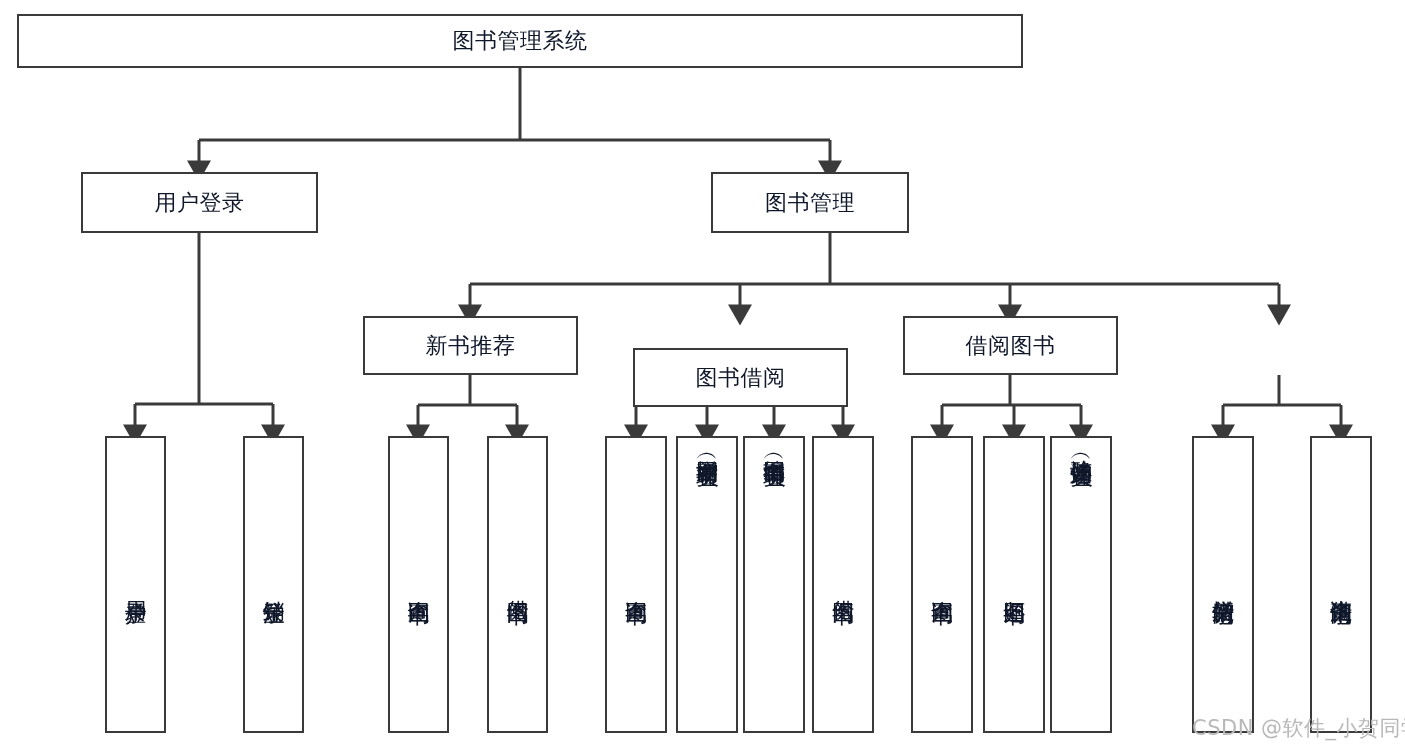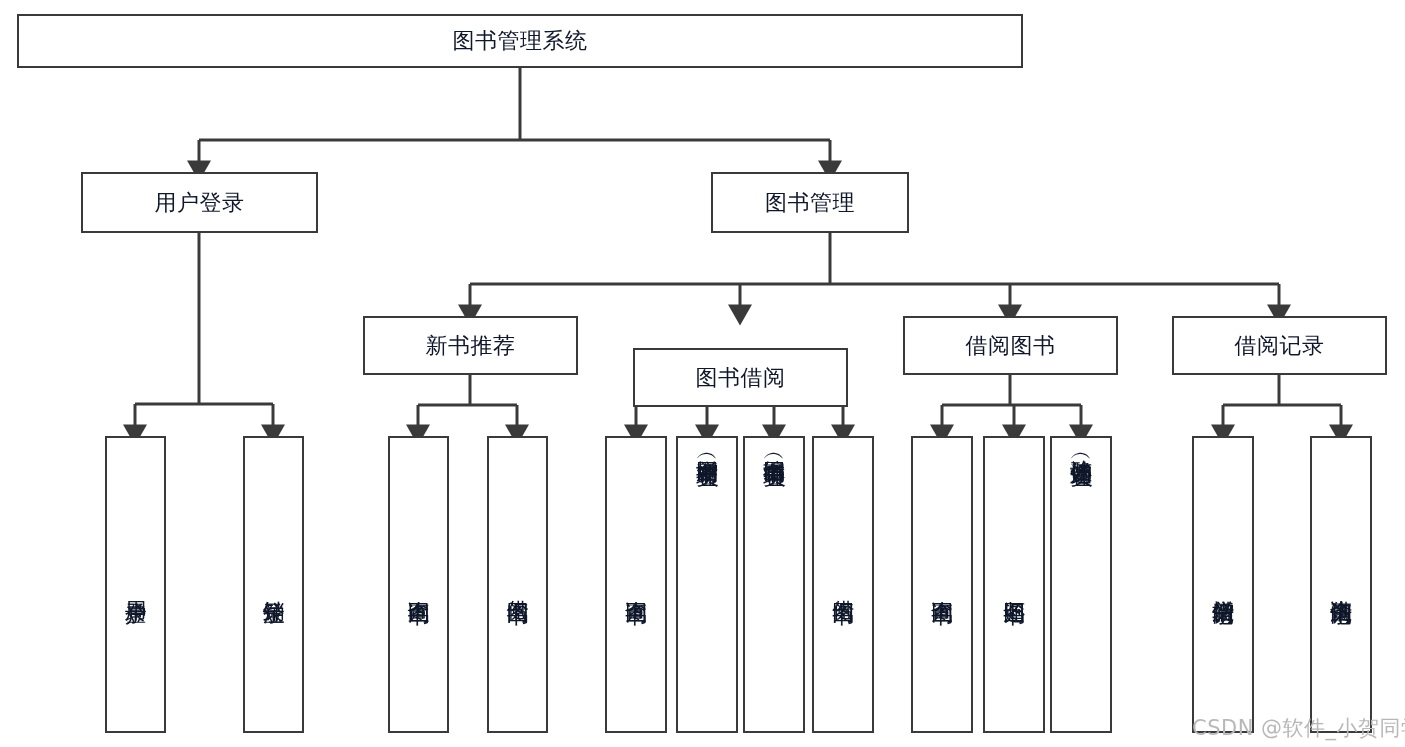--- a/index.html
+++ b/index.html
@@ -151,23 +151,20 @@
   </div>
 
   <div class="node horiz" style="left:633px; top:316px; width:215px; height:59px;margin-top:32px;">
     <span class="node-label">图书借阅</span>
   </div>
 
   <div class="node horiz" style="left:903px; top:316px; width:215px; height:59px;">
     <span class="node-label">借阅图书</span>
   </div>
 
-  <div class="node horiz" style="left:1172px; top:316px; width:215px; height:59px;">
-    <span class="node-label">借阅记录</span>
-  </div>
 
   <div class="node vert vcenter" style="left:105px; top:436px; width:61px; height:297px;">
     <span class="node-label">用户登录</span>
   </div>
 
   <div class="node vert vcenter" style="left:243px; top:436px; width:61px; height:297px;">
     <span class="node-label">注销登录</span>
   </div>
 
   <div class="node vert vcenter" style="left:388px; top:436px; width:61px; height:297px;">

